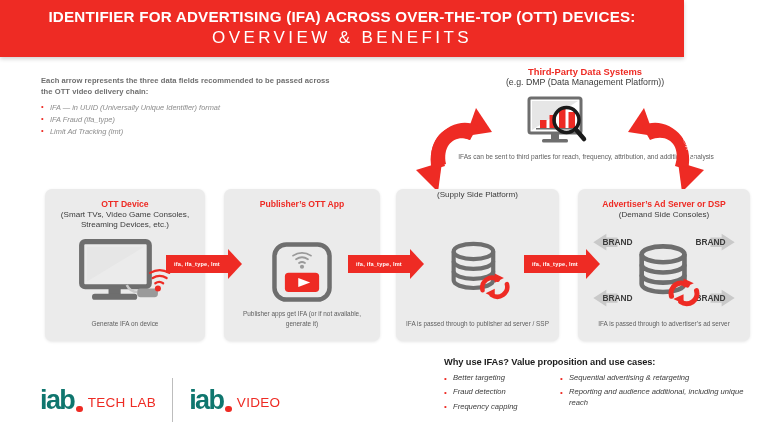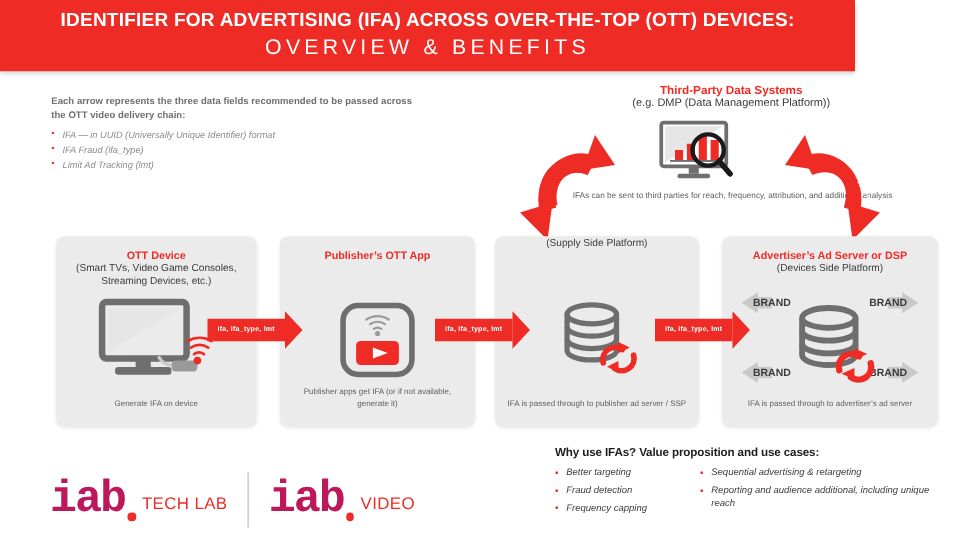--- a/index.html
+++ b/index.html
@@ -152,22 +152,22 @@
   }
   .why-item::before {
     content: "•"; position: absolute; left: 0; top: -0.5px;
     color: #ee2b24; font-size: 8px; font-style: normal;
   }
 
   
   .logos { position: absolute; left: 40px; top: 378px; display: flex; align-items: center; }
   .logo-unit { display: flex; align-items: baseline; }
   .logo-iab {
-    font-size: 36px; font-weight: bold; color: #be185d;
-    letter-spacing: -1.6px; line-height: 1; font-family: Liberation Mono, monospace;
+    font-size: 27px; font-weight: bold; color: #0f766e;
+    letter-spacing: -1.6px; line-height: 1;
   }
   .logo-dot {
     width: 6.5px; height: 6.5px; border-radius: 50%;
     background: #ee2b24; margin-left: 2px; margin-right: 5px;
     align-self: flex-end; margin-bottom: 1.5px;
   }
   .logo-sub {
     font-size: 13.5px; color: #ee2b24; letter-spacing: 0.3px;
     position: relative; top: -2px;
   }
@@ -296,21 +296,21 @@
         </g>
         <polygon points="68,44 80,50 68,56" fill="#ee2b24"></polygon>
         <polygon points="68,64 56,70 68,76" fill="#ee2b24"></polygon>
       </svg>
     </div>
     <div class="stage-caption">IFA is passed through to publisher ad server / SSP</div>
   </div>
 
   <div class="stage s4">
     <div class="stage-title">Advertiser’s Ad Server or DSP</div>
-    <div class="stage-sub">(Devices Side Platform)</div>
+    <div class="stage-sub">(Demand Side Consoles)</div>
     <div class="stage-art">
       <svg viewBox="0 0 168 86" width="160" height="80">
 
         <g fill="#c9c9c9">
           <path d="M56 4 L44 4 L44 0 L30 9 L44 18 L44 14 L56 14 Z" transform="translate(-22,2)"></path>
           <path d="M112 4 L124 4 L124 0 L138 9 L124 18 L124 14 L112 14 Z" transform="translate(22,2)"></path>
           <path d="M56 4 L44 4 L44 0 L30 9 L44 18 L44 14 L56 14 Z" transform="translate(-22,62)"></path>
           <path d="M112 4 L124 4 L124 0 L138 9 L124 18 L124 14 L112 14 Z" transform="translate(22,62)"></path>
         </g>
         <text x="34" y="14" font-family="Liberation Sans, sans-serif" font-size="9" font-weight="bold" fill="#3b3b3b" text-anchor="middle">BRAND</text>

